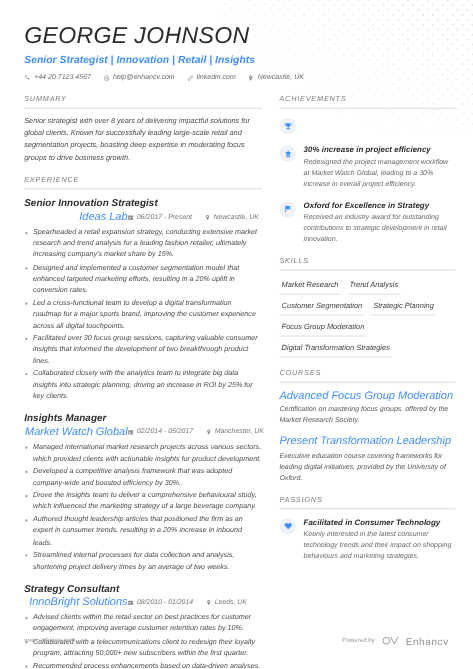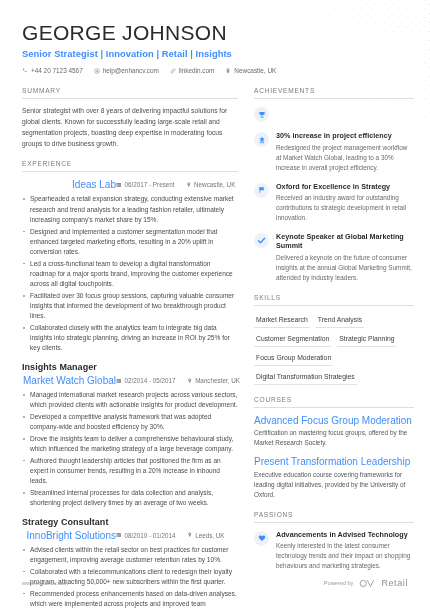--- a/index.html
+++ b/index.html
@@ -28,20 +28,21 @@
     background-size: 9px 9px, 9px 9px;
     background-position: 0 0, 4.5px 4.5px;
     -webkit-mask-image: linear-gradient(to bottom left, rgba(0,0,0,1) 10%, rgba(0,0,0,0) 75%);
     mask-image: linear-gradient(to bottom left, rgba(0,0,0,1) 10%, rgba(0,0,0,0) 75%);
     pointer-events: none;
   }
   .inner {
     position: relative;
     padding: 22px 22px 16px 22px;
     height: 100%;
+    font-style: italic;
   }
   
   .name {
     font-size: 21px;
     font-weight: 400;
     letter-spacing: 0.3px;
     color: #2b2b2b;
     line-height: 1.05;
     margin-bottom: 4px;
   }
@@ -274,20 +275,21 @@
 
         <div class="sec">
           <div class="sec-title">SUMMARY</div>
           <div class="summary-text">Senior strategist with over 8 years of delivering impactful solutions for global clients. Known for successfully leading large-scale retail and segmentation projects, boasting deep expertise in moderating focus groups to drive business growth.</div>
         </div>
 
         <div class="sec">
           <div class="sec-title">EXPERIENCE</div>
 
           <div class="entry">
+            <div class="entry-title">Senior Innovation Strategist</div>
             <div class="entry-meta">
               <span class="entry-org">Ideas Lab</span>
               <span class="meta-item">
                 <span>
                     <svg width="5.5" height="5.5" viewBox="0 0 16 16" fill="#8b8b90">
                       <rect x="1.6" y="3" width="12.8" height="11.4" rx="1.2"></rect>
                       <rect x="1.6" y="3" width="12.8" height="3" fill="#8b8b90"></rect>
                       <rect x="3.6" y="7.4" width="2" height="2" fill="#fff"></rect>
                       <rect x="7" y="7.4" width="2" height="2" fill="#fff"></rect>
                       <rect x="10.4" y="7.4" width="2" height="2" fill="#fff"></rect>
@@ -422,31 +424,20 @@
                   <path d="M3.5 14V2"></path>
                   <path d="M3.5 2.6h9.2l-2 3 2 3H3.5z" fill="#3f8efc" stroke="none"></path>
                 </svg>
             </span>
             <div class="ach-body">
               <div class="ach-title">Oxford for Excellence in Strategy</div>
               <div class="ach-desc">Received an industry award for outstanding contributions to strategic development in retail innovation.</div>
             </div>
           </div>
 
-          <div class="ach">
-            <span class="ach-icon">
-              <svg width="9" height="9" viewBox="0 0 16 16" fill="none" stroke="#3f8efc" stroke-width="2.3" stroke-linecap="round" stroke-linejoin="round">
-                  <path d="M2.5 8.4 6.2 12 13.5 4"></path>
-                </svg>
-            </span>
-            <div class="ach-body">
-              <div class="ach-title">Keynote Speaker at Global Marketing Summit</div>
-              <div class="ach-desc">Delivered a keynote on the future of consumer insights at the annual Global Marketing Summit, attended by industry leaders.</div>
-            </div>
-          </div>
         </div>
 
         <div class="sec">
           <div class="sec-title">SKILLS</div>
           <div class="skills">
             <span class="skill">Market Research</span>
             <span class="skill">Trend Analysis</span>
             <span class="skill">Customer Segmentation</span>
             <span class="skill">Strategic Planning</span>
             <span class="skill">Focus Group Moderation</span>
@@ -468,35 +459,35 @@
 
         <div class="sec">
           <div class="sec-title">PASSIONS</div>
           <div class="ach">
             <span class="ach-icon">
               <svg width="8" height="8" viewBox="0 0 16 16" fill="#3f8efc">
                   <path d="M8 14.2 2.6 9c-1.6-1.6-1.5-4 .1-5.4 1.5-1.3 3.7-1 5.3.9 1.6-1.9 3.8-2.2 5.3-.9 1.6 1.4 1.7 3.8.1 5.4z"></path>
                 </svg>
             </span>
             <div class="ach-body">
-              <div class="ach-title">Advancements in Advised Technology</div>
+              <div class="ach-title">Facilitated in Consumer Technology</div>
               <div class="ach-desc">Keenly interested in the latest consumer technology trends and their impact on shopping behaviours and marketing strategies.</div>
             </div>
           </div>
         </div>
       </div>
     </div>
   </div>
 
   <div class="footer">
     <span class="footer-url">www.enhancv.com</span>
     <span class="footer-right">
       <span class="powered">Powered by</span>
       <span>
         <svg width="16" height="9" viewBox="0 0 32 18" fill="none" stroke="#8d8d93" stroke-width="1.6">
           <circle cx="8.5" cy="9" r="6.2"></circle>
           <path d="M17 3 23 15 29 3" stroke-linecap="round" stroke-linejoin="round"></path>
         </svg>
       </span>
-      <span class="brand">Retail</span>
+      <span class="brand">Enhancv</span>
     </span>
   </div>
 </div>
 
 </body></html>

